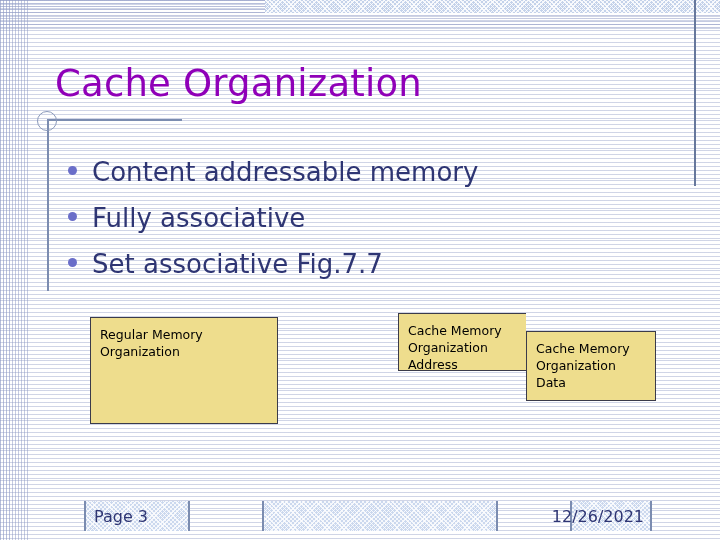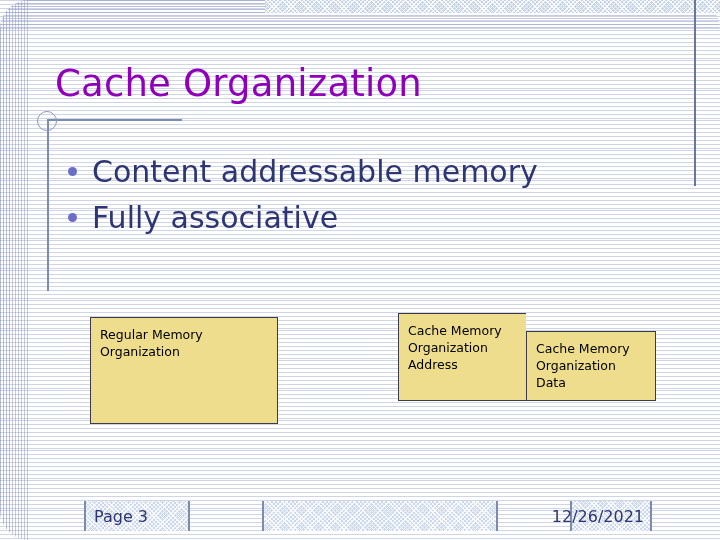--- a/index.html
+++ b/index.html
@@ -37,21 +37,20 @@
       30px 2px,
       2px 30px,
       10px 2px,
       2px 10px;
     background-position:
       0 0,
       0 0,
       0 0,
       0 0;
     background-repeat: repeat-y, repeat-x, repeat-y, repeat-x;
-    border-radius: 29px;
   }
 
   
   .grid-major {
     position: absolute;
     inset: 0;
     pointer-events: none;
     background-image:
       repeating-linear-gradient(to bottom,
         rgba(140,152,195,0.75) 0px, rgba(140,152,195,0.75) 1px,
@@ -148,21 +147,21 @@
     width: 9px;
     height: 9px;
     border-radius: 50%;
     background-color: #6a6ec9;
     flex: 0 0 auto;
     margin-right: 15px;
     position: relative;
     top: -6px;
   }
   .bullet-text {
-    font-size: 30px;
+    font-size: 26px;
     color: #2e3573;
     white-space: nowrap;
     line-height: 32px;
   }
 
   
   .ybox {
     position: absolute;
     background-color: #eedd8d;
     border: 1px solid #3b3b4a;
@@ -177,21 +176,21 @@
     left: 90px;
     top: 317px;
     width: 188px;
     height: 107px;
   }
 
   #box-cache-address {
     left: 398px;
     top: 313px;
     width: 128px;
-    height: 88px;
+    height: 58px;
     border-right: none;
   }
 
   #box-cache-data {
     left: 526px;
     top: 331px;
     width: 130px;
     height: 70px;
   }
 
@@ -253,20 +252,24 @@
 
   <ul class="bullets">
     <li class="bullet-row">
       <span class="bullet-dot"></span>
       <span class="bullet-text">Content addressable memory</span>
     </li>
     <li class="bullet-row">
       <span class="bullet-dot"></span>
       <span class="bullet-text">Fully associative</span>
     </li>
+    <li class="bullet-row">
+      <span class="bullet-dot"></span>
+      <span class="bullet-text">Set associative Fig.7.7</span>
+    </li>
   </ul>
 
   <div class="ybox" id="box-regular">Regular Memory Organization</div>
 
   <div class="ybox" id="box-cache-address">Cache Memory Organization Address</div>
 
   <div class="ybox" id="box-cache-data">Cache Memory Organization Data</div>
 
   <div class="footer-ph" id="footer-page">Page 3</div>
 

